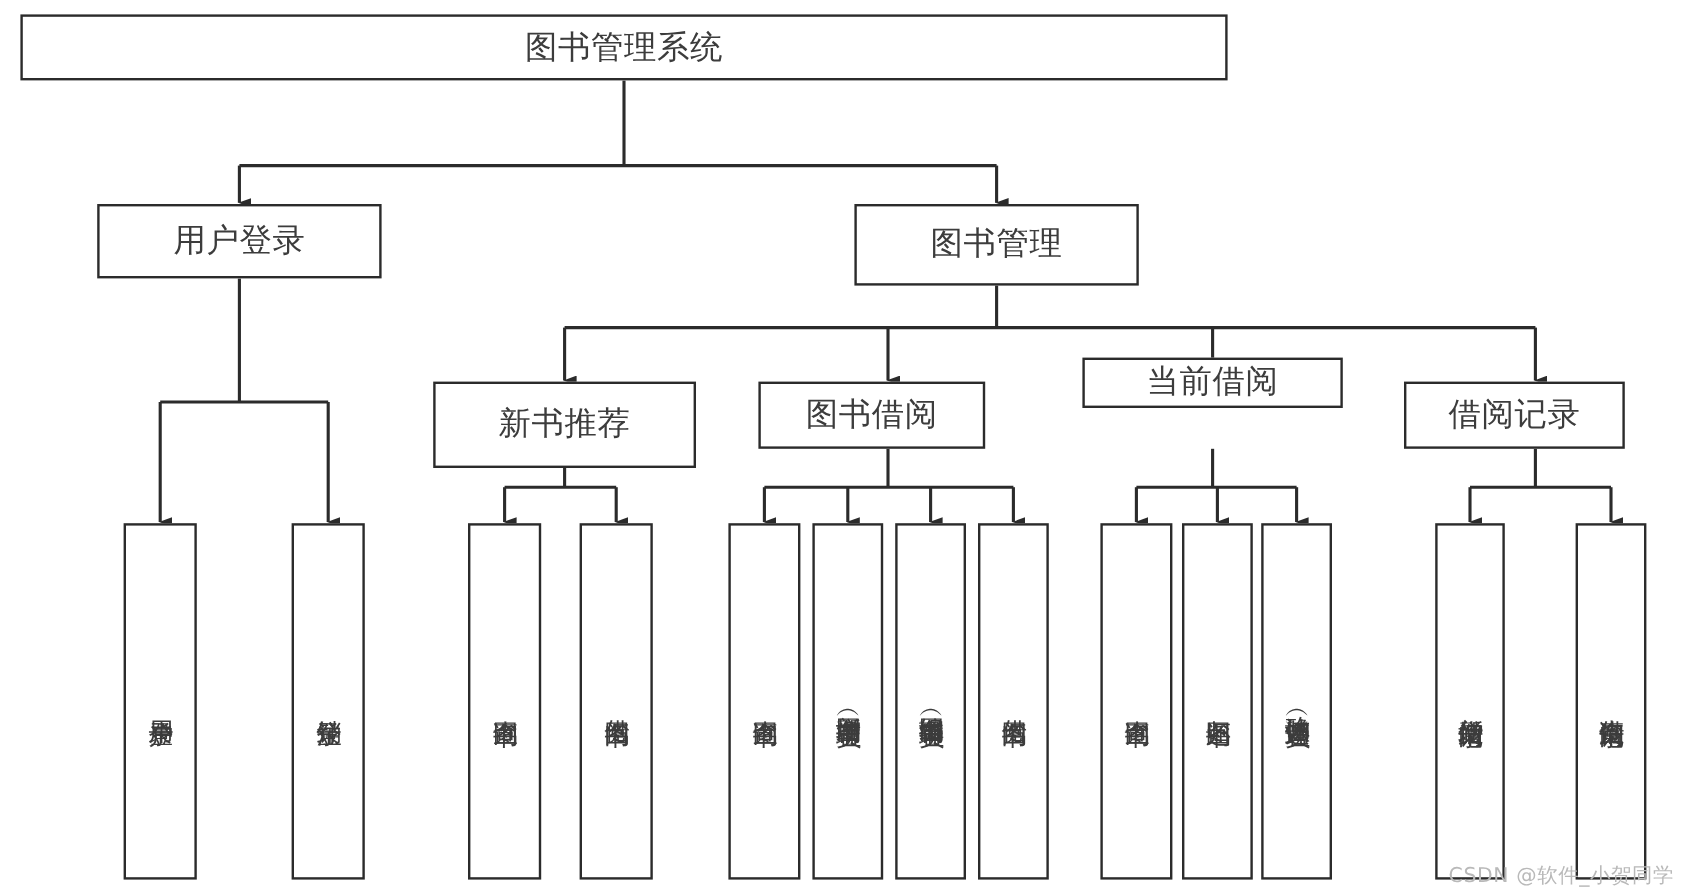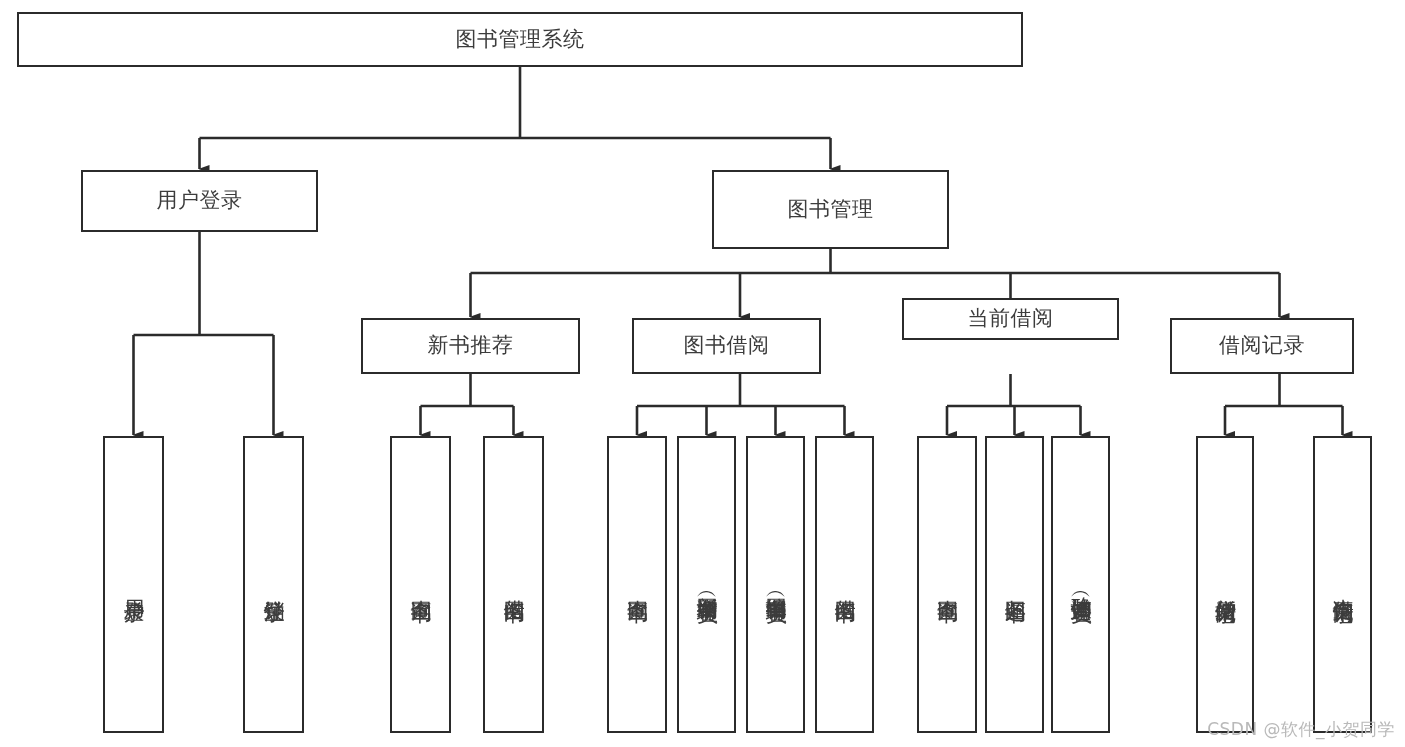--- a/index.html
+++ b/index.html
@@ -35,21 +35,21 @@
     justify-content: center;
     color: #3c3c3c;
   }
   .node .label {
     display: block;
     text-align: center;
     letter-spacing: 0.5px;
   }
   
   .node.horiz .label {
-    font-size: 21px;
+    font-size: 27px;
     line-height: 1.1;
     white-space: nowrap;
   }
   
   .node.vert {
     align-items: center;
     justify-content: center;
     padding: 6px 0;
   }
   .node.vert .label {
@@ -119,24 +119,24 @@
       </g>
   </svg>
 
   <div id="nodes-layer">
       <div class="node horiz" style="left: 17px; top: 12px; width: 1006px; height: 55px;">
         <span class="label">图书管理系统</span>
       </div>
       <div class="node horiz" style="left: 81px; top: 170px; width: 237px; height: 62px;">
         <span class="label">用户登录</span>
       </div>
-      <div class="node horiz" style="left: 712px; top: 170px; width: 237px; height: 79px;">
+      <div class="node horiz" style="left: 712px; top: 170px; width: 237px; height: 68px;">
         <span class="label">图书管理</span>
       </div>
-      <div class="node horiz" style="left: 361px; top: 318px; width: 219px; height: 56px;">
+      <div class="node horiz" style="left: 361px; top: 318px; width: 219px; height: 72px;">
         <span class="label">新书推荐</span>
       </div>
       <div class="node horiz" style="left: 632px; top: 318px; width: 189px; height: 56px;">
         <span class="label">图书借阅</span>
       </div>
       <div class="node horiz" style="left: 902px; top: 298px; width: 217px; height: 42px;">
         <span class="label">当前借阅</span>
       </div>
       <div class="node horiz" style="left: 1170px; top: 318px; width: 184px; height: 56px;">
         <span class="label">借阅记录</span>

